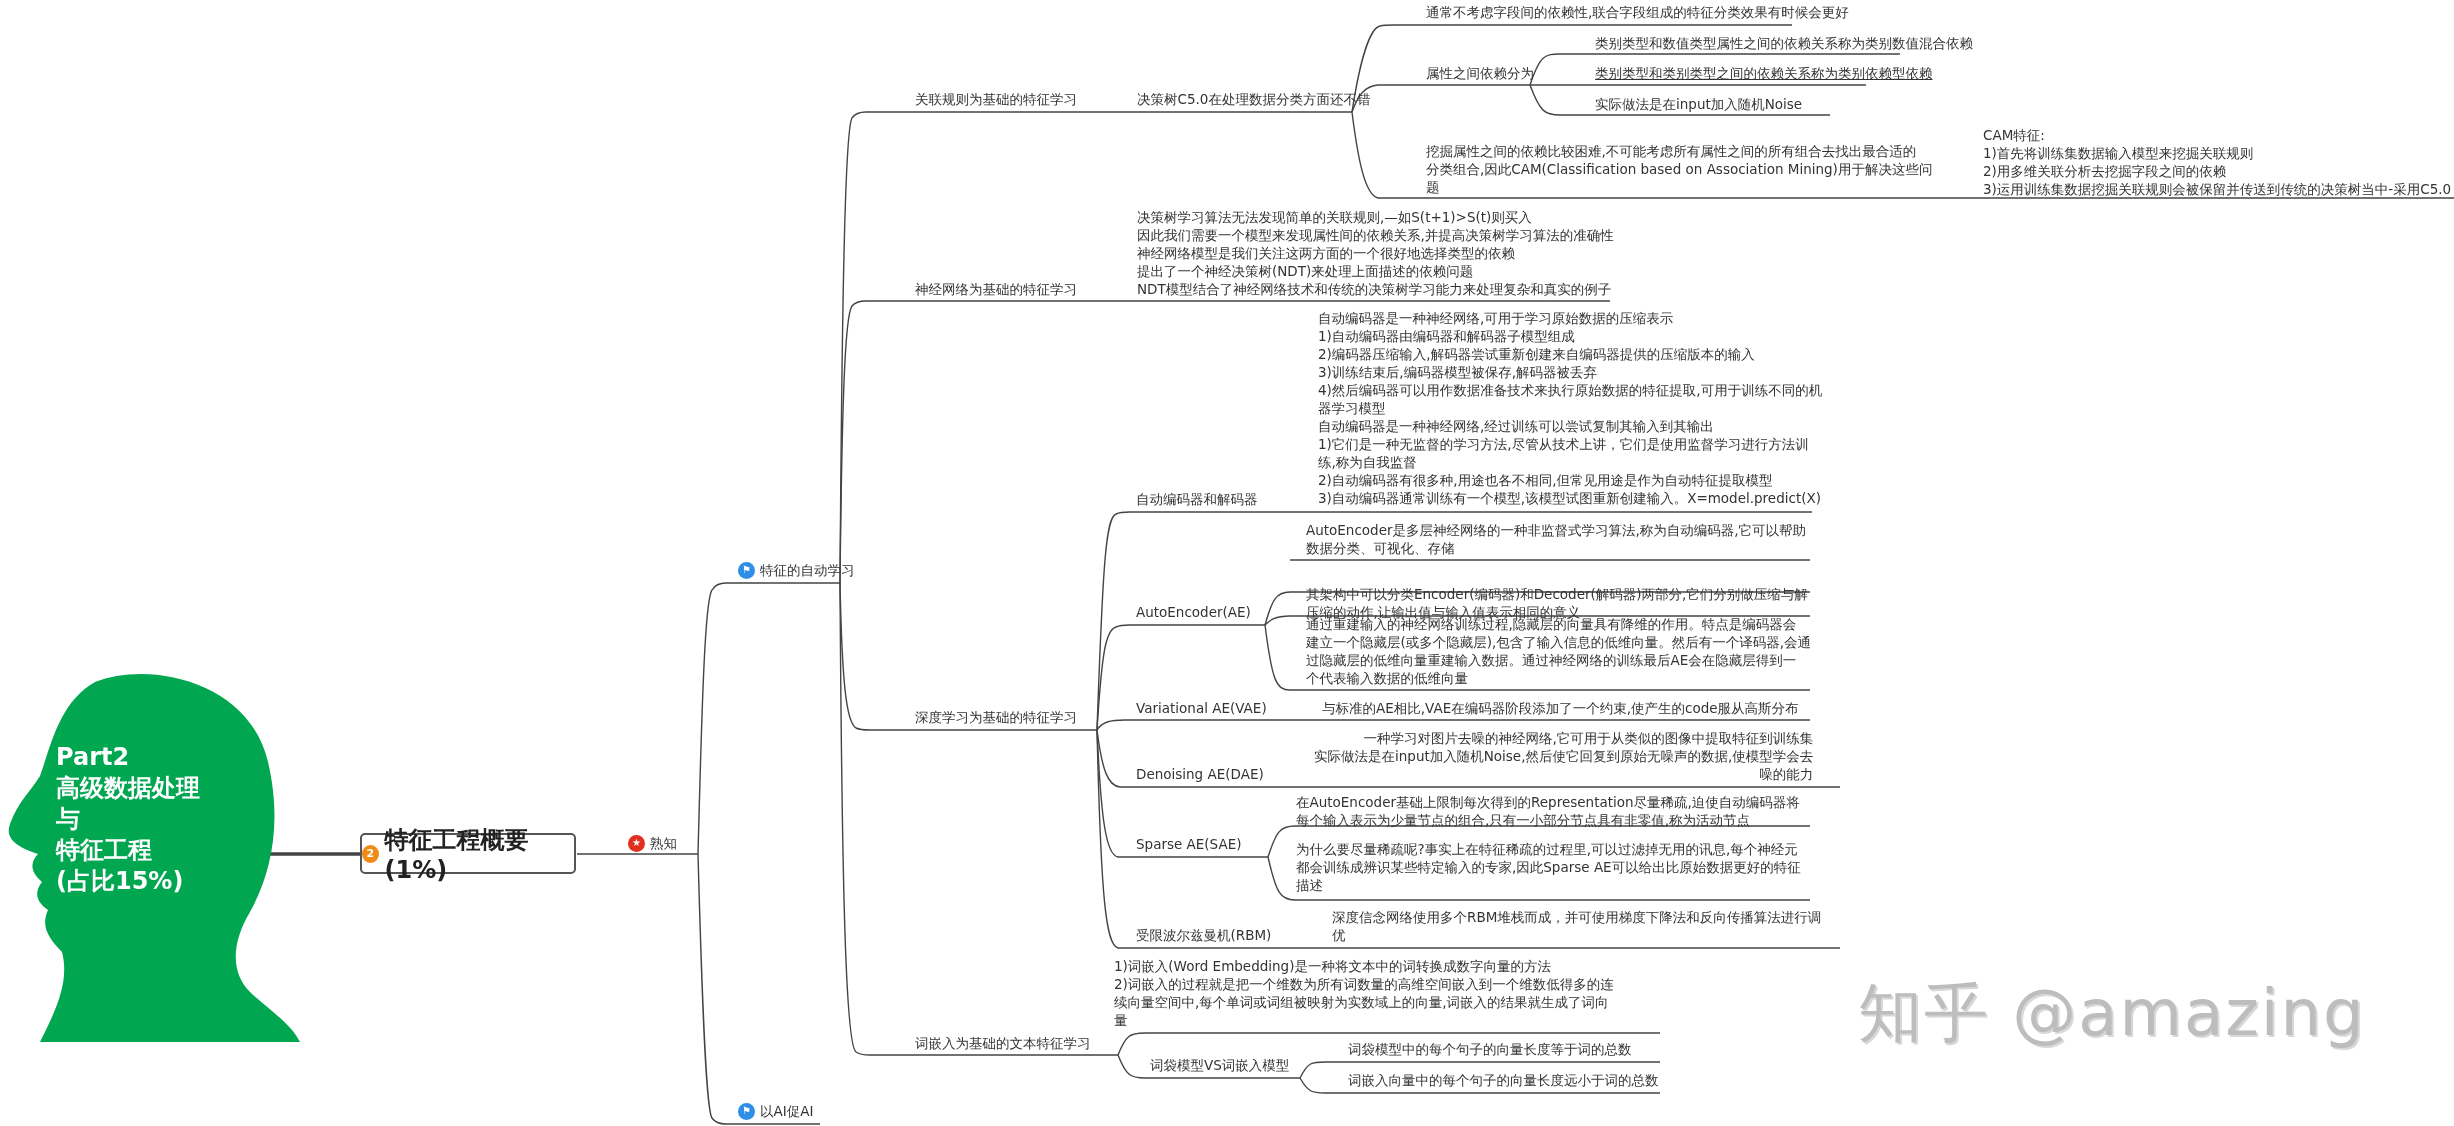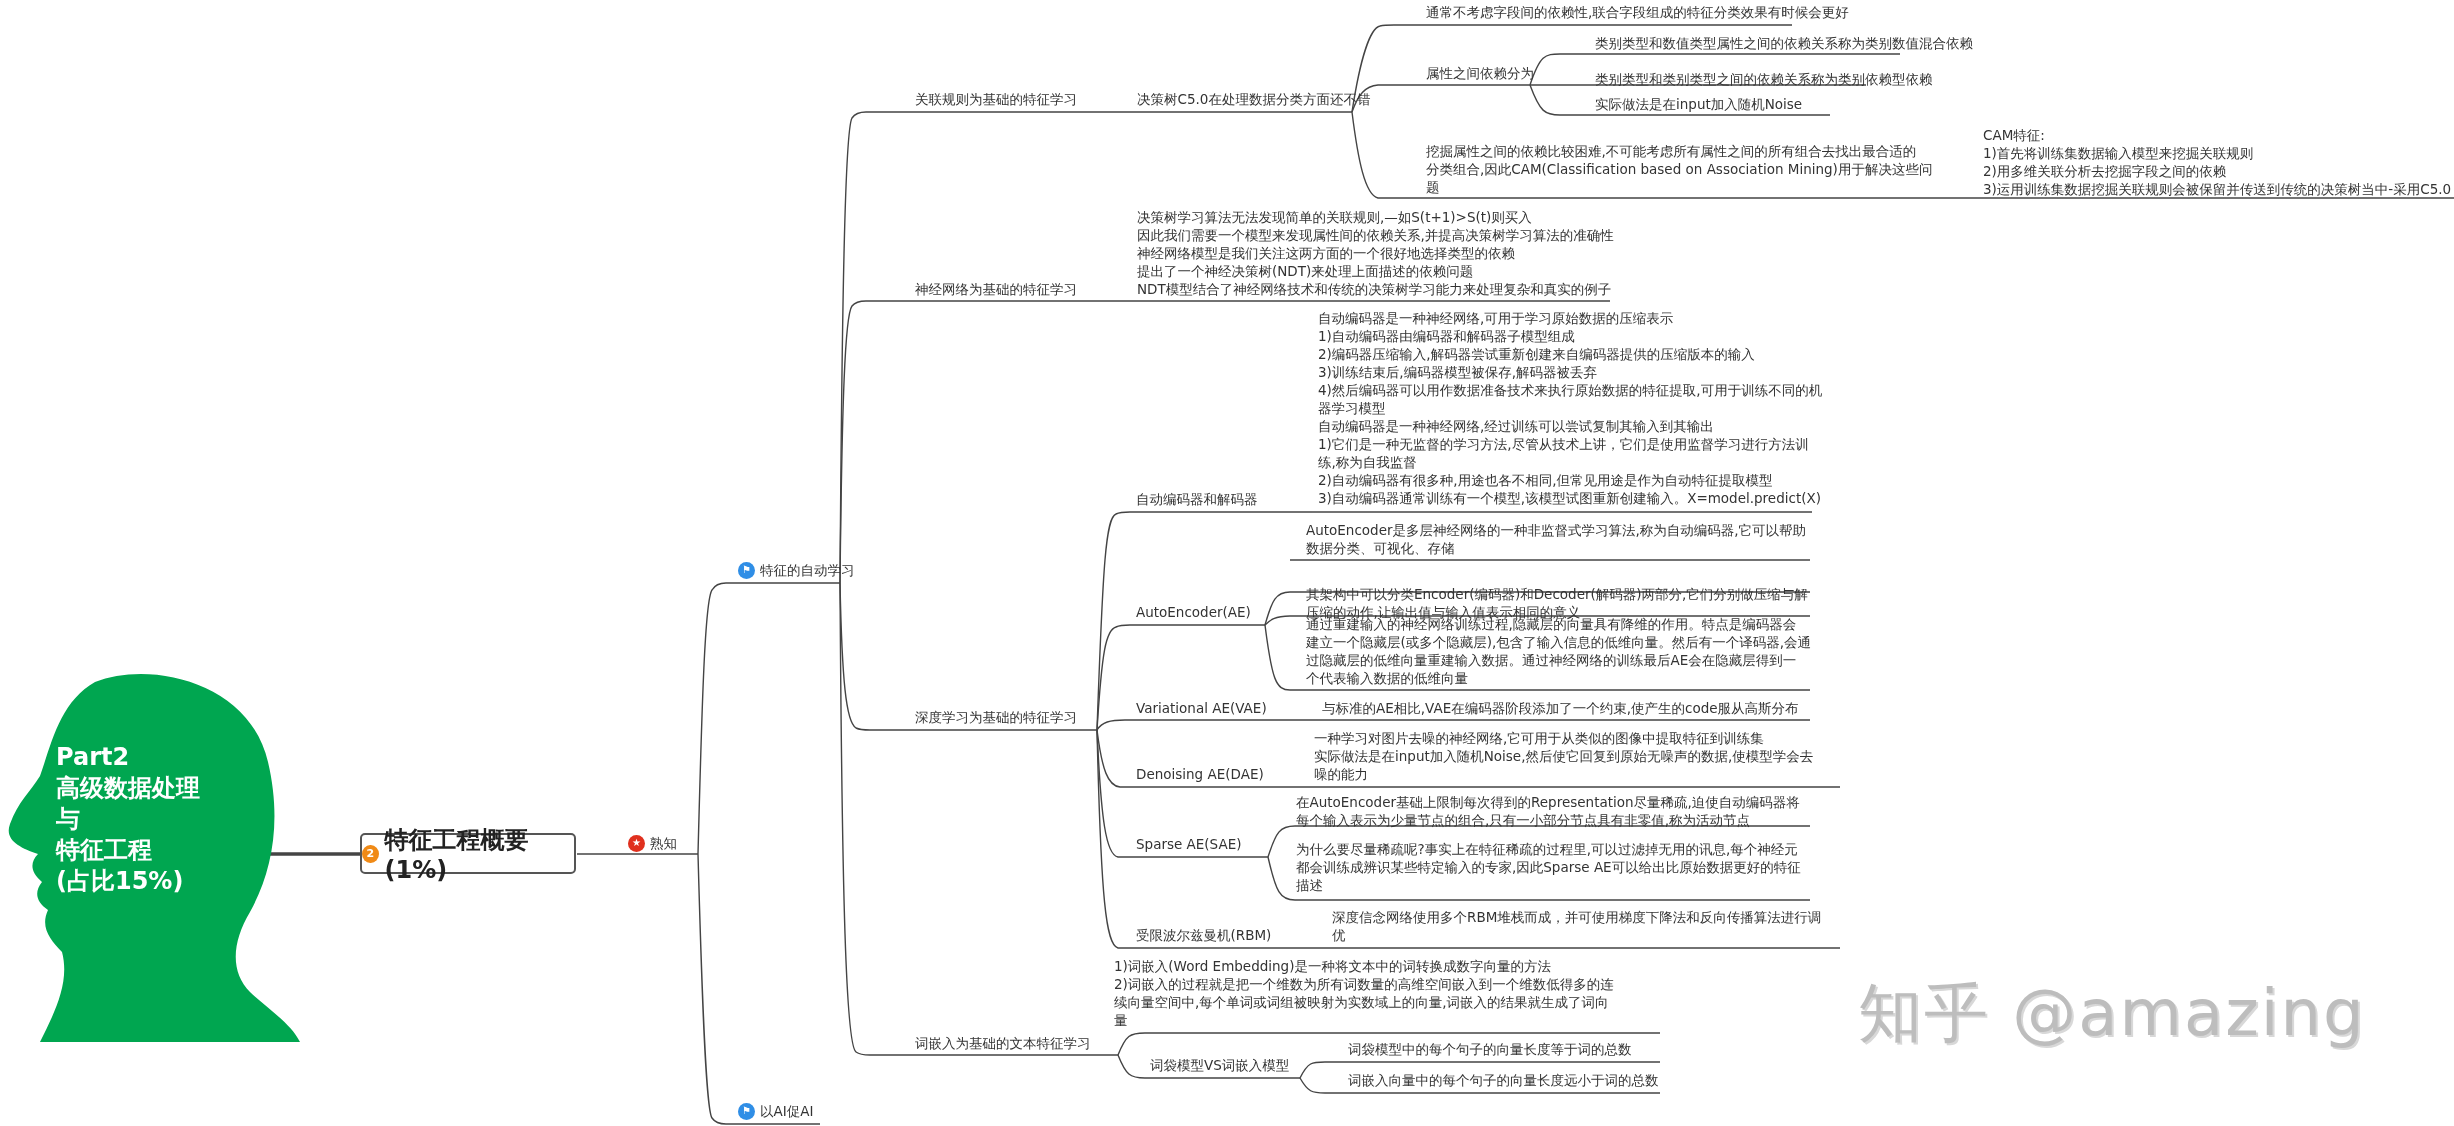--- a/index.html
+++ b/index.html
@@ -102,21 +102,21 @@
 <div class="abs badge t" style="left:738px;top:1102px;">
   <span class="ic blue">⚑</span>
   <span>以AI促AI</span>
 </div>
 
 <div class="abs t" style="left:915px;top:90px;">关联规则为基础的特征学习</div>
 <div class="abs t" style="left:1137px;top:90px;">决策树C5.0在处理数据分类方面还不错</div>
 <div class="abs t" style="left:1426px;top:3px;">通常不考虑字段间的依赖性,联合字段组成的特征分类效果有时候会更好</div>
 <div class="abs t" style="left:1426px;top:64px;">属性之间依赖分为</div>
 <div class="abs t" style="left:1595px;top:34px;">类别类型和数值类型属性之间的依赖关系称为类别数值混合依赖</div>
-<div class="abs t" style="left:1595px;top:70px;">类别类型和类别类型之间的依赖关系称为类别依赖型依赖</div>
+<div class="abs t" style="left:1595px;top:64px;text-decoration:underline;">类别类型和类别类型之间的依赖关系称为类别依赖型依赖</div>
 <div class="abs t" style="left:1595px;top:95px;">实际做法是在input加入随机Noise</div>
 <div class="abs t ml" style="left:1426px;top:142px;">挖掘属性之间的依赖比较困难,不可能考虑所有属性之间的所有组合去找出最合适的
 分类组合,因此CAM(Classification based on Association  Mining)用于解决这些问
 题</div>
 <div class="abs t ml" style="left:1983px;top:126px;">CAM特征:
 1)首先将训练集数据输入模型来挖掘关联规则
 2)用多维关联分析去挖掘字段之间的依赖
 3)运用训练集数据挖掘关联规则会被保留并传送到传统的决策树当中-采用C5.0</div>
 
 <div class="abs t" style="left:915px;top:280px;">神经网络为基础的特征学习</div>
@@ -147,21 +147,21 @@
 压缩的动作,让输出值与输入值表示相同的意义</div>
 <div class="abs t ml" style="left:1306px;top:615px;">通过重建输入的神经网络训练过程,隐藏层的向量具有降维的作用。特点是编码器会
 建立一个隐藏层(或多个隐藏层),包含了输入信息的低维向量。然后有一个译码器,会通
 过隐藏层的低维向量重建输入数据。通过神经网络的训练最后AE会在隐藏层得到一
 个代表输入数据的低维向量</div>
 
 <div class="abs t" style="left:1136px;top:699px;">Variational AE(VAE)</div>
 <div class="abs t ml" style="left:1322px;top:699px;">与标准的AE相比,VAE在编码器阶段添加了一个约束,使产生的code服从高斯分布</div>
 
 <div class="abs t" style="left:1136px;top:765px;">Denoising AE(DAE)</div>
-<div class="abs t ml" style="left:1314px;top:729px;">一种学习对图片去噪的神经网络,它可用于从类似的图像中提取特征到训练集
+<div class="abs t ml" style="left:1314px;top:729px;text-align:right;">一种学习对图片去噪的神经网络,它可用于从类似的图像中提取特征到训练集
 实际做法是在input加入随机Noise,然后使它回复到原始无噪声的数据,使模型学会去
 噪的能力</div>
 
 <div class="abs t" style="left:1136px;top:835px;">Sparse AE(SAE)</div>
 <div class="abs t ml" style="left:1296px;top:793px;">在AutoEncoder基础上限制每次得到的Representation尽量稀疏,迫使自动编码器将
 每个输入表示为少量节点的组合,只有一小部分节点具有非零值,称为活动节点</div>
 <div class="abs t ml" style="left:1296px;top:840px;">为什么要尽量稀疏呢?事实上在特征稀疏的过程里,可以过滤掉无用的讯息,每个神经元
 都会训练成辨识某些特定输入的专家,因此Sparse AE可以给出比原始数据更好的特征
 描述</div>
 

